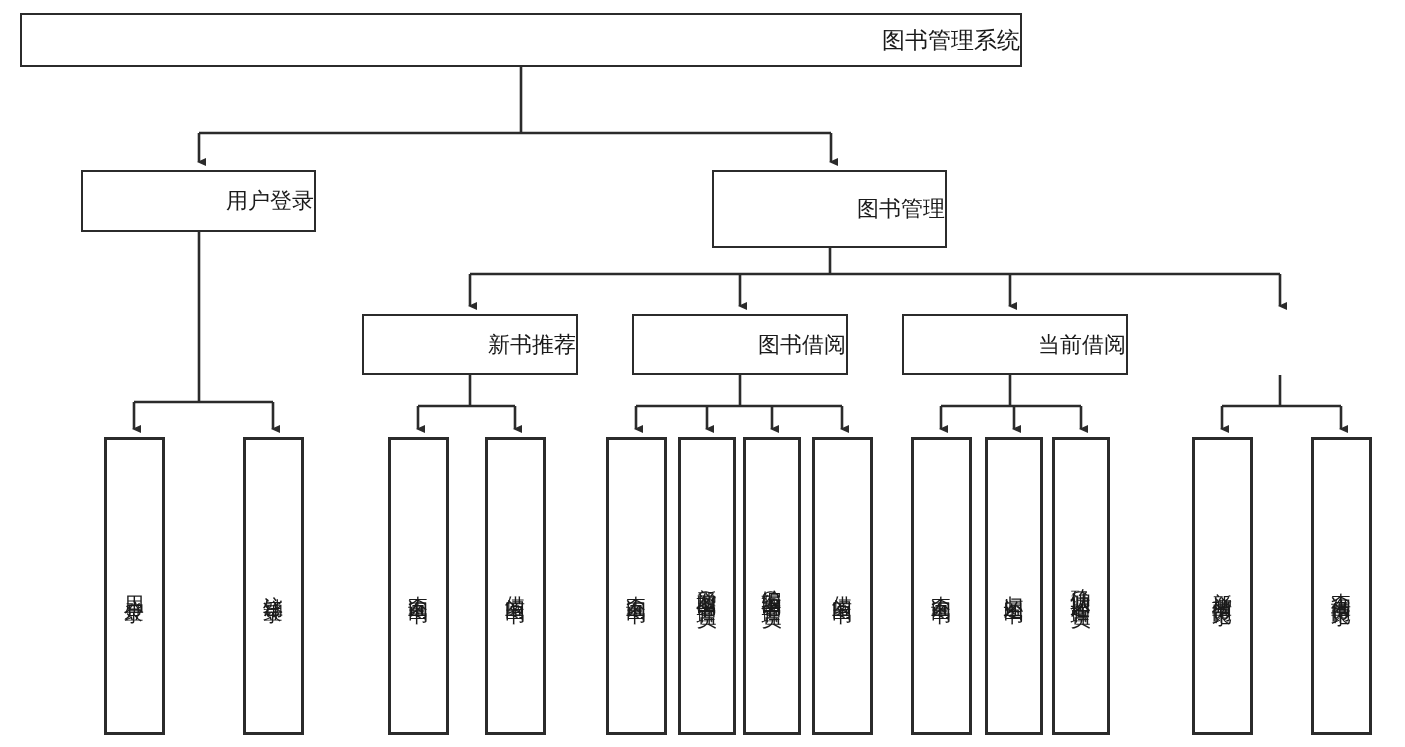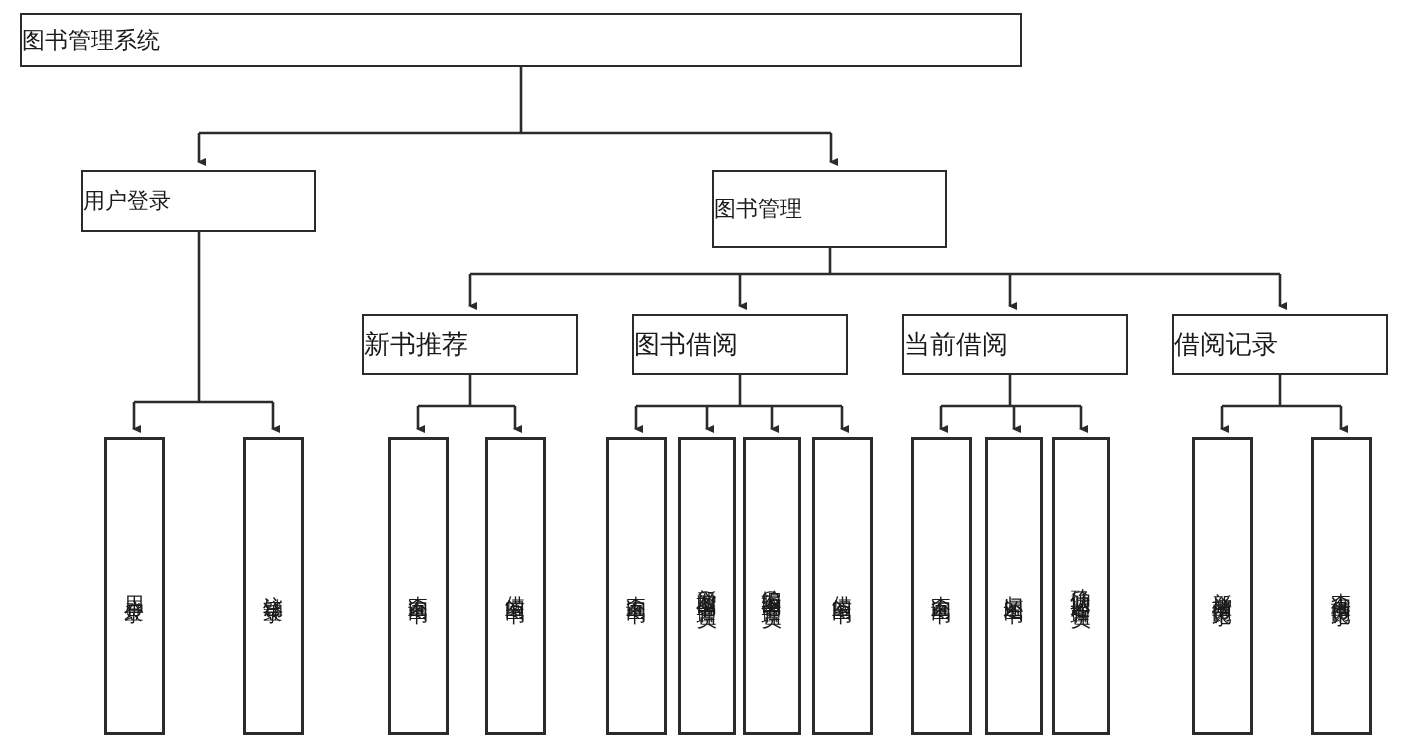--- a/index.html
+++ b/index.html
@@ -17,31 +17,31 @@
     background: #ffffff;
     overflow: hidden;
   }
   .node {
     position: absolute;
     box-sizing: border-box;
     background: #ffffff;
     border: 2.5px solid #2b2b2b;
     display: flex;
     align-items: center;
-    justify-content: flex-start;
+    justify-content: flex-end;
     color: #1a1a1a;
   }
   .node.root {
     font-size: 23px;
   }
   .node.level2 {
     font-size: 22px;
   }
   .node.level3 {
-    font-size: 26px;
+    font-size: 22px;
   }
   .node.leaf {
     border-width: 3px;
     align-items: center;
     justify-content: center;
     font-size: 20px;
     padding: 6px 0;
   }
   .vtext {
     writing-mode: vertical-rl;
@@ -137,23 +137,20 @@
 
   <div class="node level3" style="left:362px; top:314px; width:216px; height:61px;">
     <span>新书推荐</span>
   </div>
   <div class="node level3" style="left:632px; top:314px; width:216px; height:61px;font-family:Liberation Mono, monospace;">
     <span>图书借阅</span>
   </div>
   <div class="node level3" style="left:902px; top:314px; width:226px; height:61px;">
     <span>当前借阅</span>
   </div>
-  <div class="node level3" style="left:1172px; top:314px; width:216px; height:61px;">
-    <span>借阅记录</span>
-  </div>
 
   <div class="node leaf" style="left:104px; top:437px; width:61px; height:298px;">
     <span class="vtext">用户登录</span>
   </div>
   <div class="node leaf" style="left:243px; top:437px; width:61px; height:298px;">
     <span class="vtext">注销登录</span>
   </div>
 
   <div class="node leaf" style="left:388px; top:437px; width:61px; height:298px;">
     <span class="vtext">查询图书</span>

